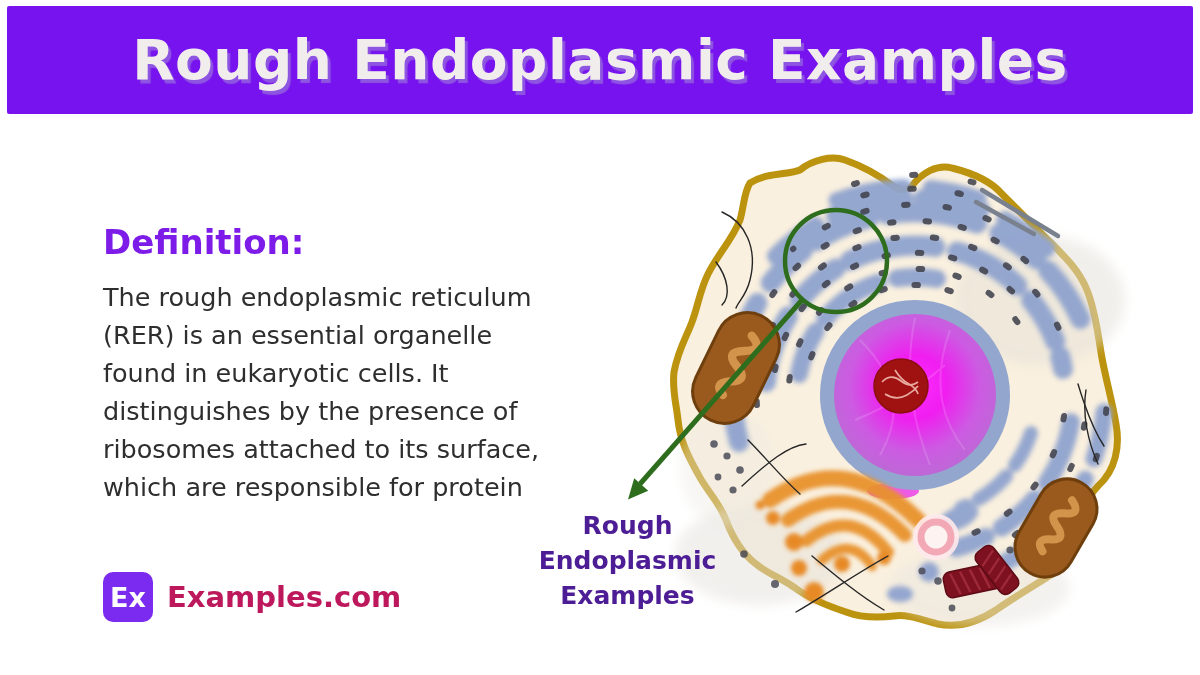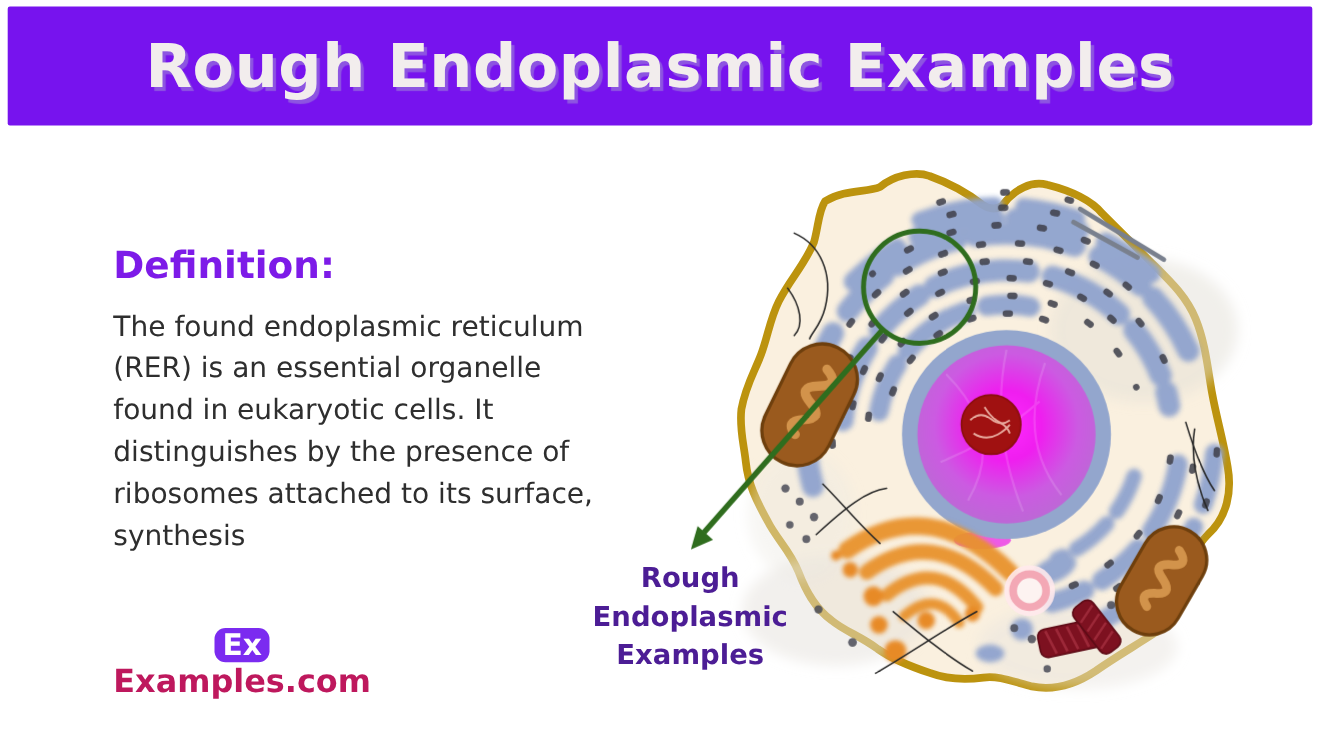--- a/index.html
+++ b/index.html
@@ -26,21 +26,21 @@
     position:absolute; left:103px; top:222px;
     font-size:34px; font-weight:800; color:#7D1BE8;
   }
   .definition-body {
     position:absolute; left:103px; top:278px; width:500px;
     font-size:25.5px; line-height:38px; color:#2E2E2E;
   }
   .definition-body span { display:block; }
   .brand {
     position:absolute; left:103px; top:571px; height:52px;
-    display:flex; align-items:center; flex-direction:column;
+    display:flex; align-items:center; gap:14px;
   }
   .brand-logo {
     width:50px; height:50px; border-radius:10px; background:#7B2BF0;
     color:#ffffff; font-size:27px; font-weight:800;
     display:flex; align-items:center; justify-content:center;
   }
   .brand-name { font-size:29px; font-weight:700; color:#be185d; }
   
   .cell-svg { position:absolute; left:600px; top:140px; width:600px; height:535px; }
   .diagram-label {
@@ -55,26 +55,26 @@
 
 <div class="page">
 
   <header class="banner">
     <h1>Rough Endoplasmic Examples</h1>
   </header>
 
   <section>
     <h2 class="definition-heading">Definition:</h2>
     <p class="definition-body">
-      <span>The found endoplasmic reticulum</span>
+      <span>The rough endoplasmic reticulum</span>
       <span>(RER) is an essential organelle</span>
       <span>found in eukaryotic cells. It</span>
       <span>distinguishes by the presence of</span>
       <span>ribosomes attached to its surface,</span>
-      <span>synthesis</span>
+      <span>which are responsible for protein</span>
     </p>
   </section>
 
   <div class="brand">
     <div class="brand-logo">Ex</div>
     <div class="brand-name">Examples.com</div>
   </div>
 
   <svg class="cell-svg" viewBox="600 140 600 535" xmlns="http://www.w3.org/2000/svg">
     <defs>

